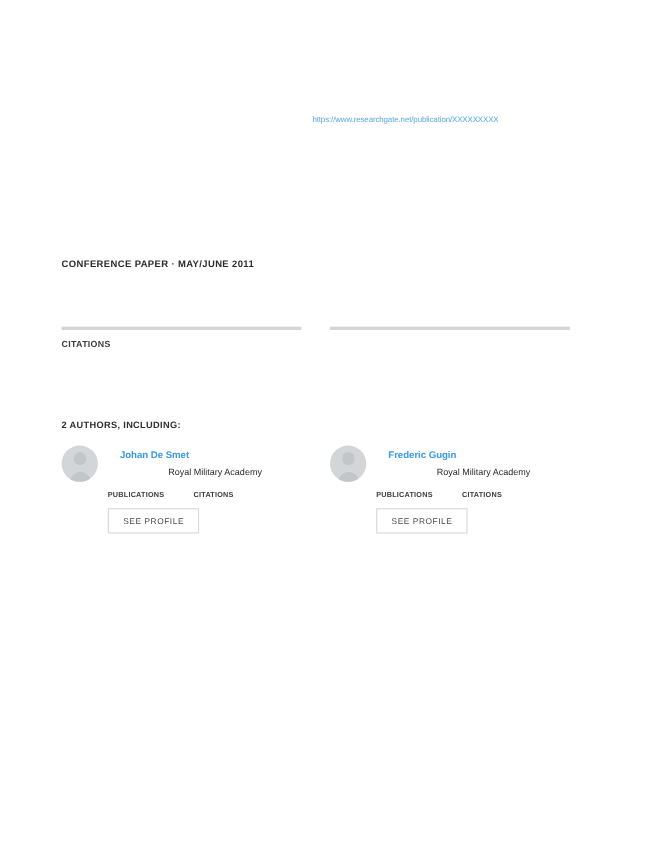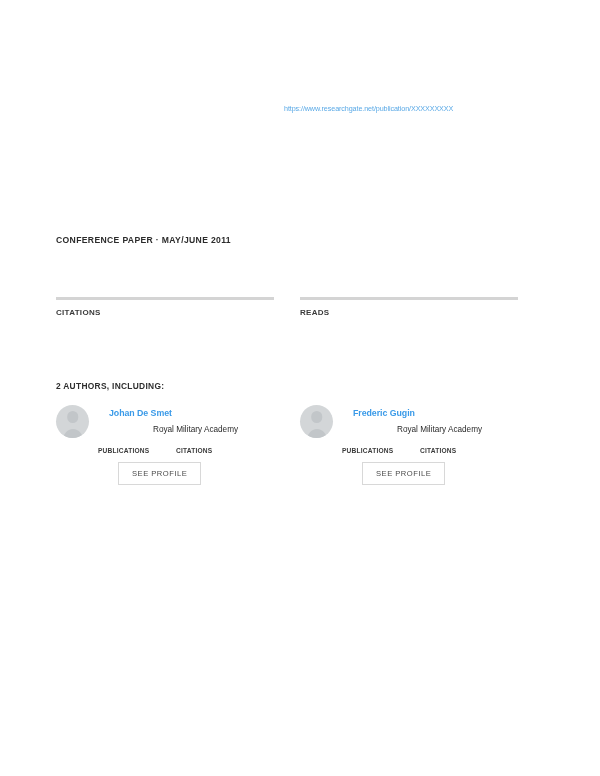--- a/index.html
+++ b/index.html
@@ -233,21 +233,21 @@
     font-size: 6.6px;
     font-weight: 700;
     color: #3a3a3a;
     letter-spacing: 0.2px;
     white-space: nowrap;
     filter: blur(0.3px);
   }
 
   .see-profile {
     margin-top: 8px;
-    margin-left: 62px;
+    margin-left: 42px;
     display: inline-block;
     padding: 6px 13px;
     border: 1px solid #d8d8d8;
     background: #ffffff;
     font-size: 7.6px;
     font-weight: 400;
     color: #4a4a4a;
     letter-spacing: 0.5px;
     white-space: nowrap;
     cursor: pointer;
@@ -276,21 +276,20 @@
   <div class="title-block"></div>
 
   <div class="stats">
     <div class="stat-col">
       <div class="stat-rule"></div>
       <div class="stat-label">CITATIONS</div>
       <div class="stat-value"></div>
     </div>
     <div class="stat-col">
       <div class="stat-rule"></div>
-      <div class="stat-label">READS</div>
       <div class="stat-value"></div>
     </div>
   </div>
 
   <div class="authors-header">2 AUTHORS, INCLUDING:</div>
 
   <div class="authors">
 
     <div class="author-card">
       <div class="author-top">

